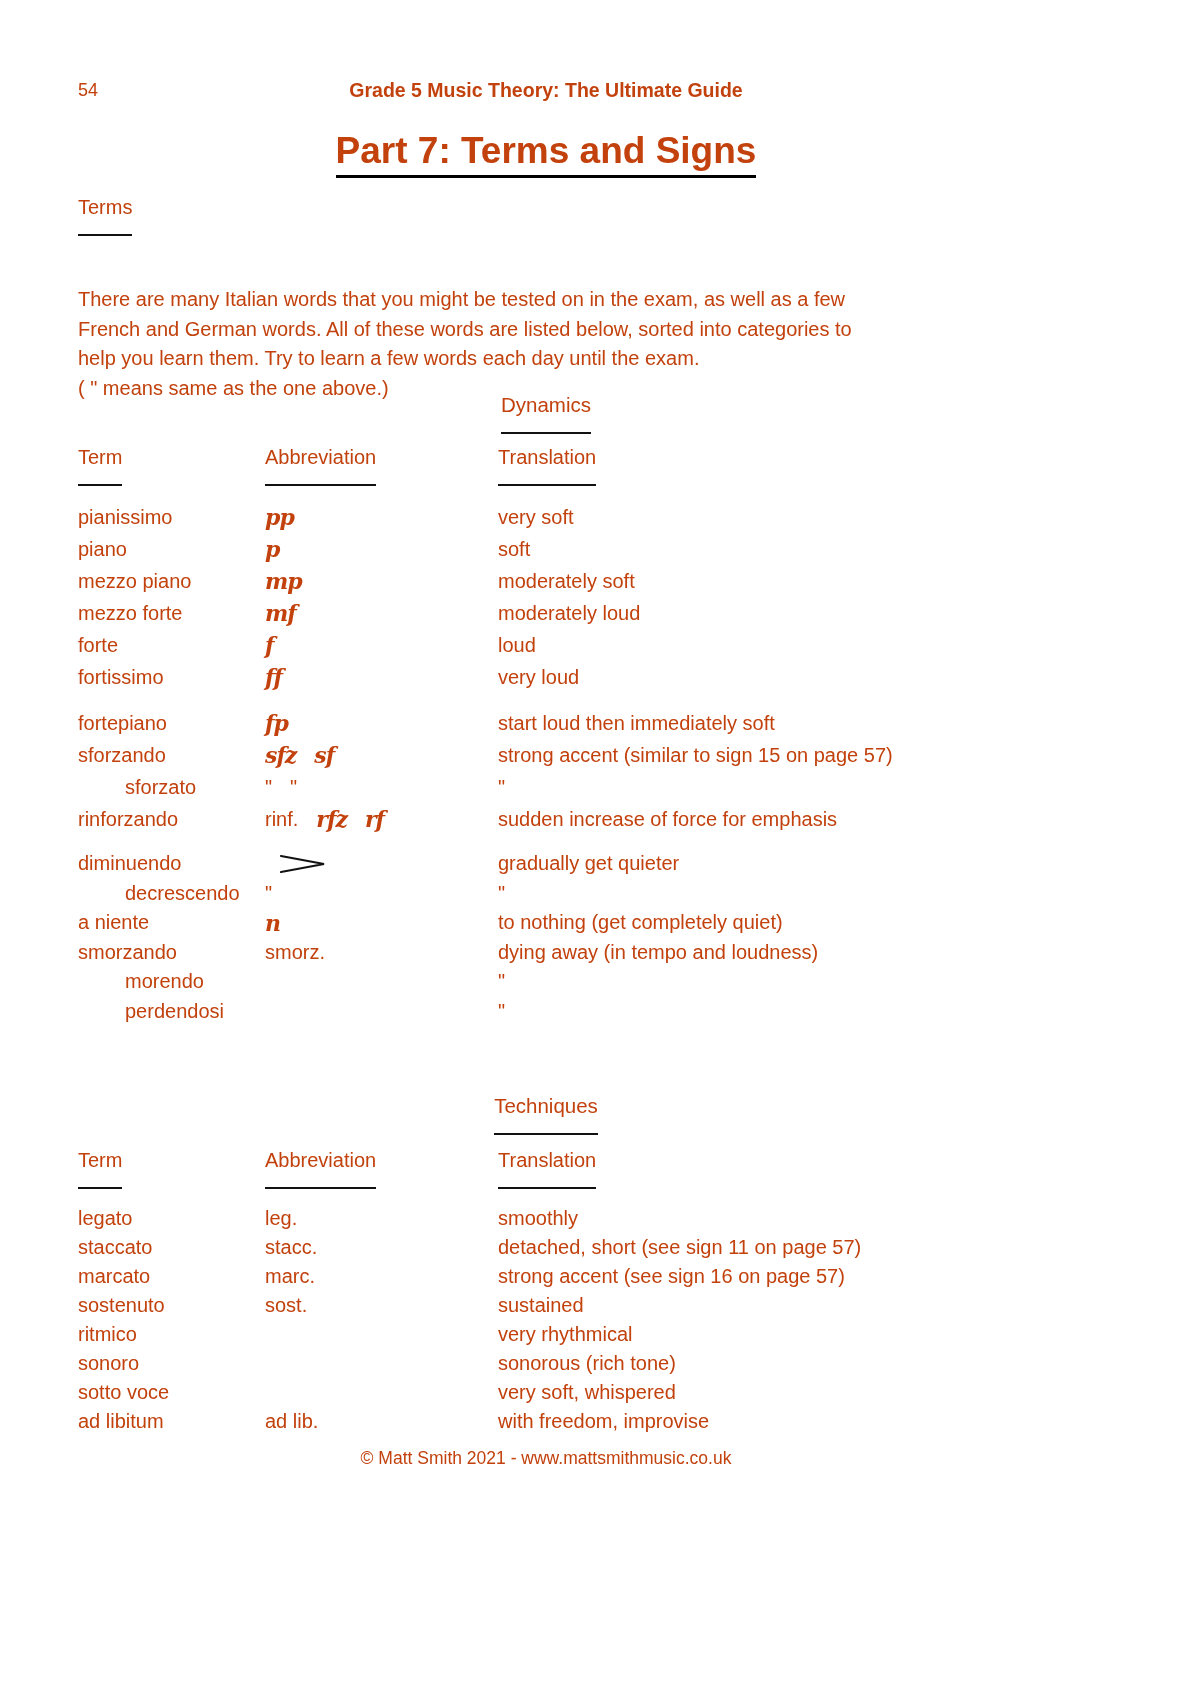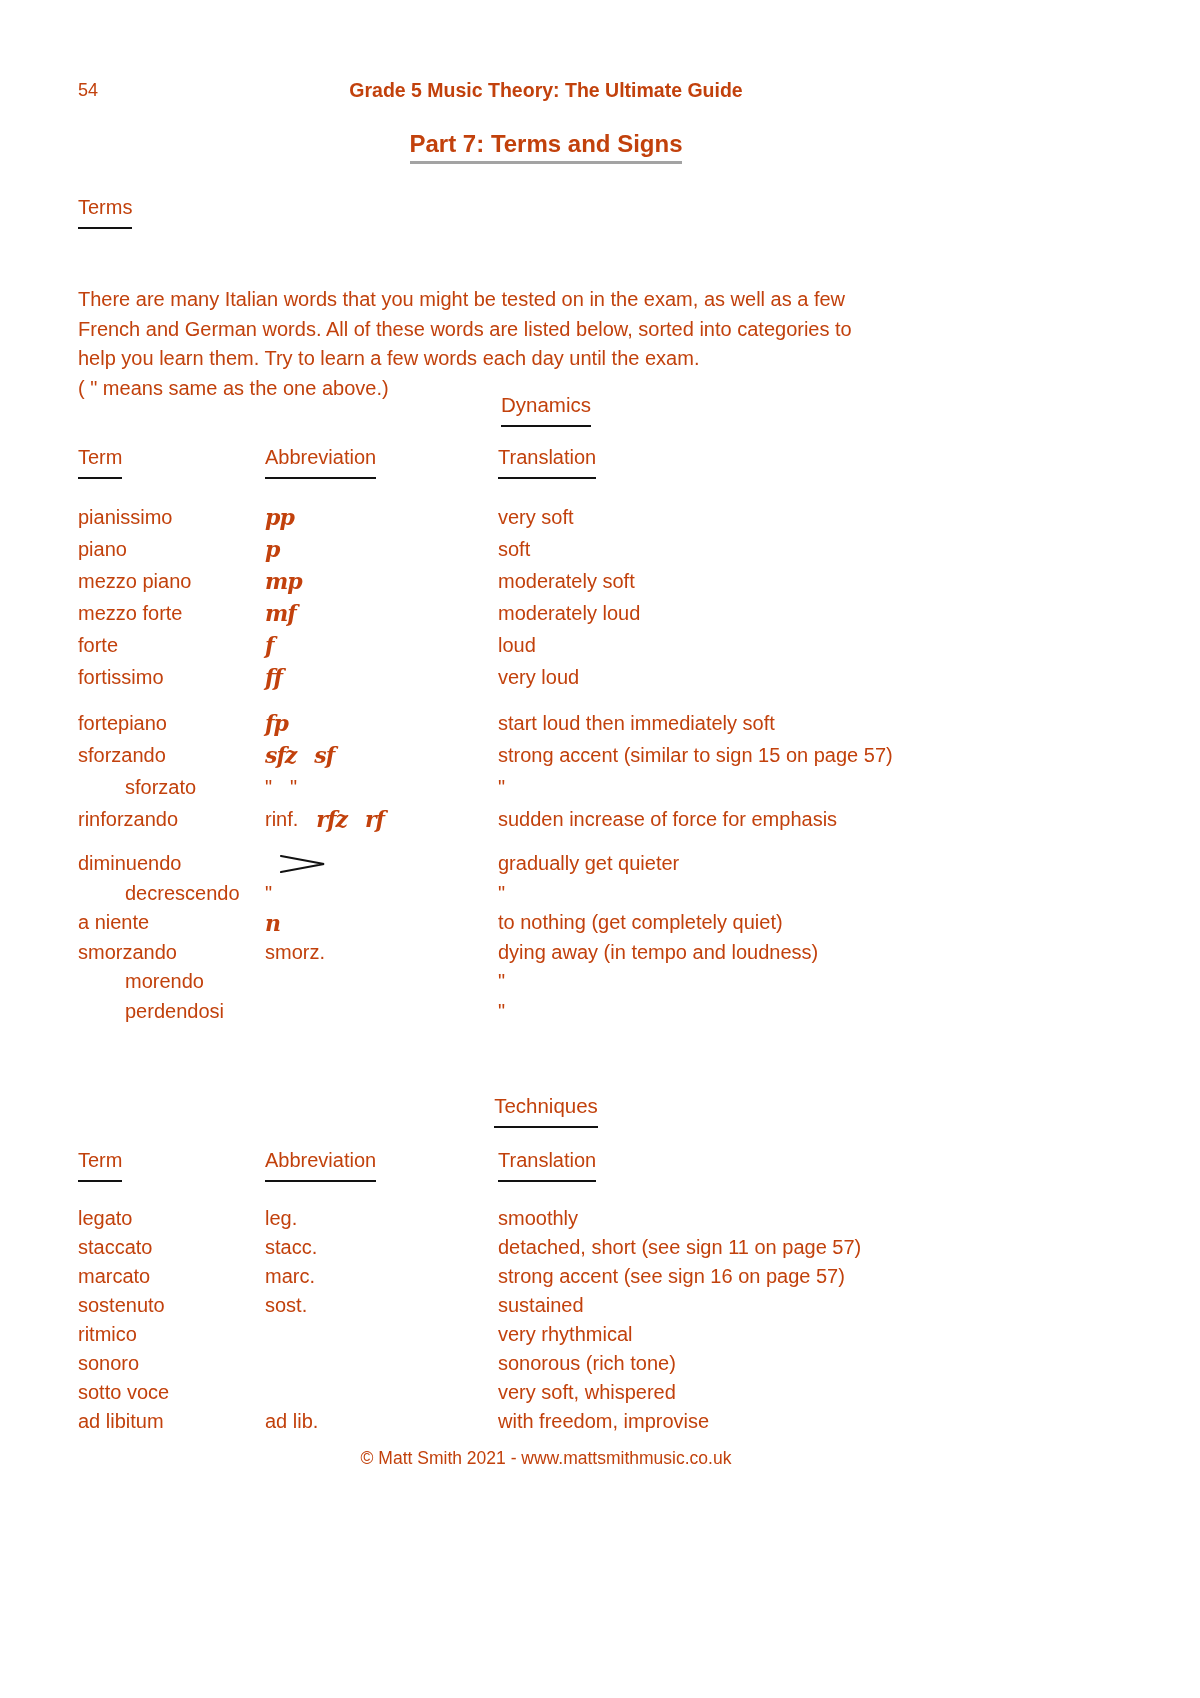--- a/index.html
+++ b/index.html
@@ -18,26 +18,26 @@
   .nowrap{white-space:nowrap;}
 
   
   #page-number{top:80px;left:78px;font-size:18px;}
   #running-title{top:79px;font-size:19.5px;font-weight:bold;}
 
   
   #main-title{top:130px;}
   #main-title .t{
     display:inline-block;
-    font-size:24px;font-weight:bold;
-    border-bottom:3px solid #a3a3a3;
+    font-size:37px;font-weight:bold;
+    border-bottom:3px solid #000000;
     padding-bottom:3px;
   }
 
-  .u{display:inline-block;border-bottom:2px solid #121212;padding-bottom:8px;}
+  .u{display:inline-block;border-bottom:2px solid #121212;padding-bottom:15px;}
 
   #terms-heading{top:196px;left:78px;font-size:20px;}
 
   #intro{top:253px;line-height:29.5px;margin-top:32px;}
 
   .section-heading{font-size:20.5px;}
   #sec0-heading{top:393px;}
   #sec1-heading{top:1094px;}
 
   .col-headers,.trow{

